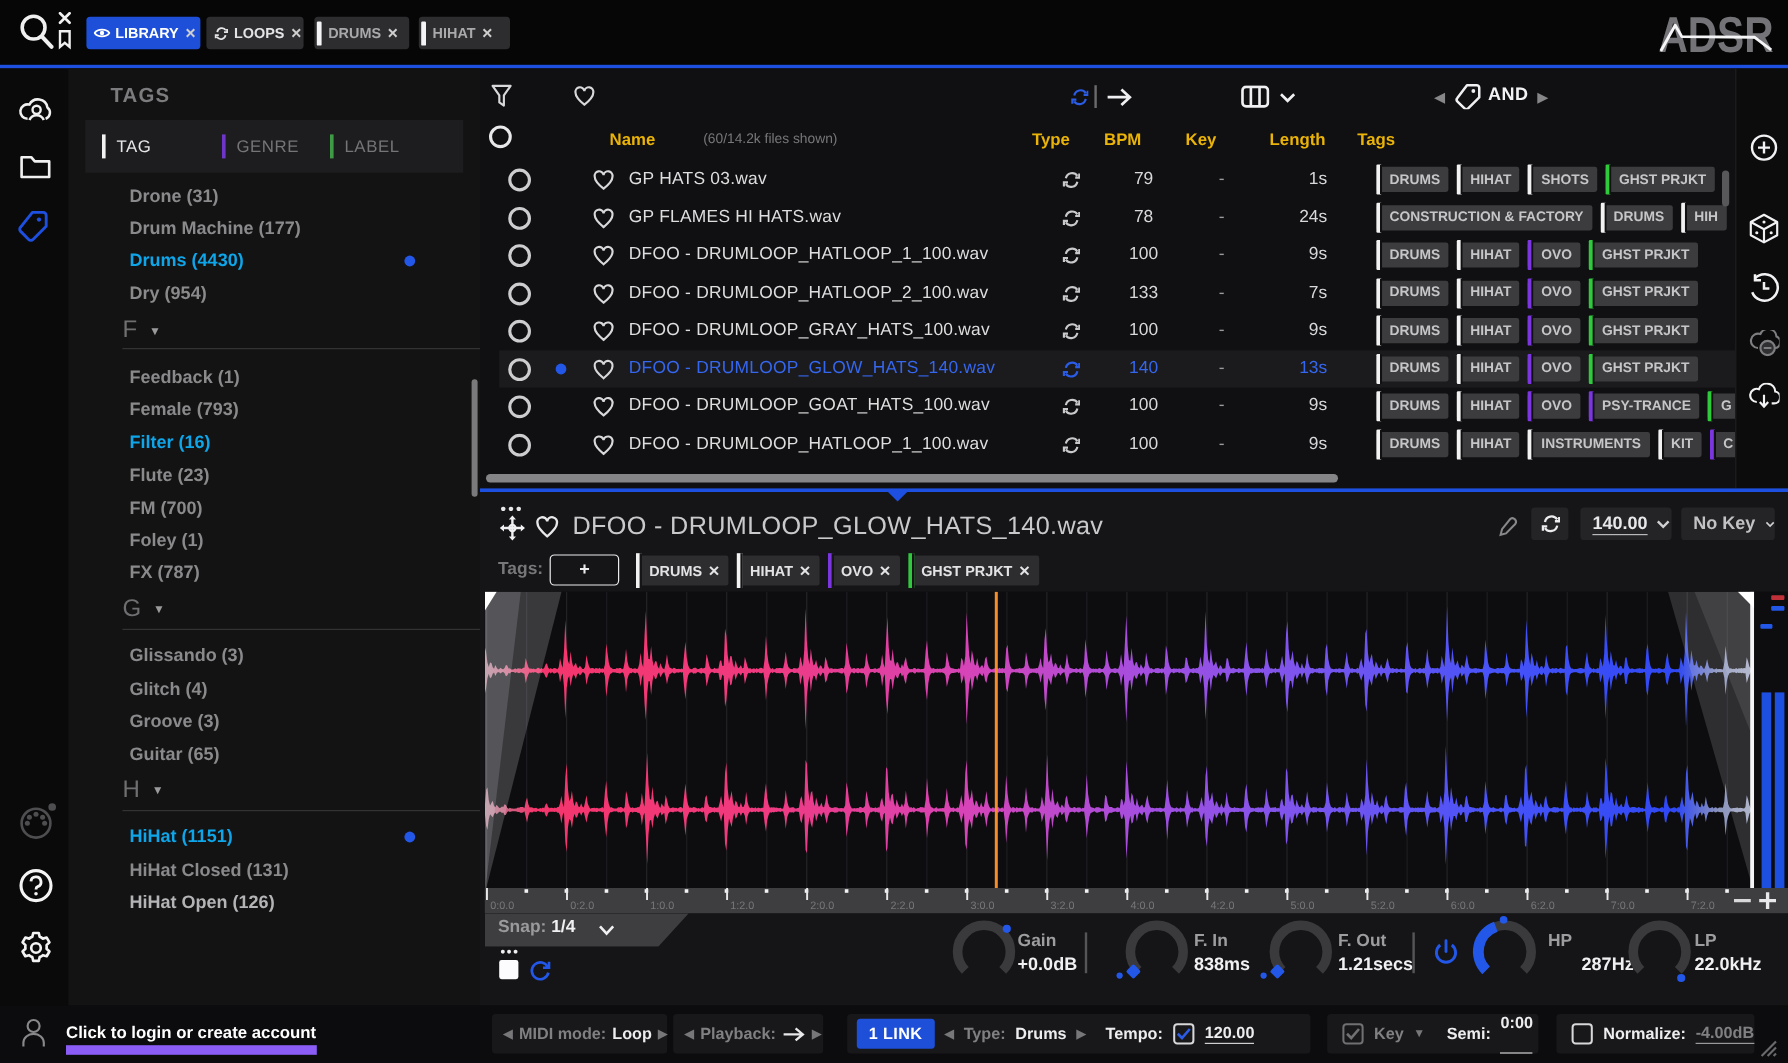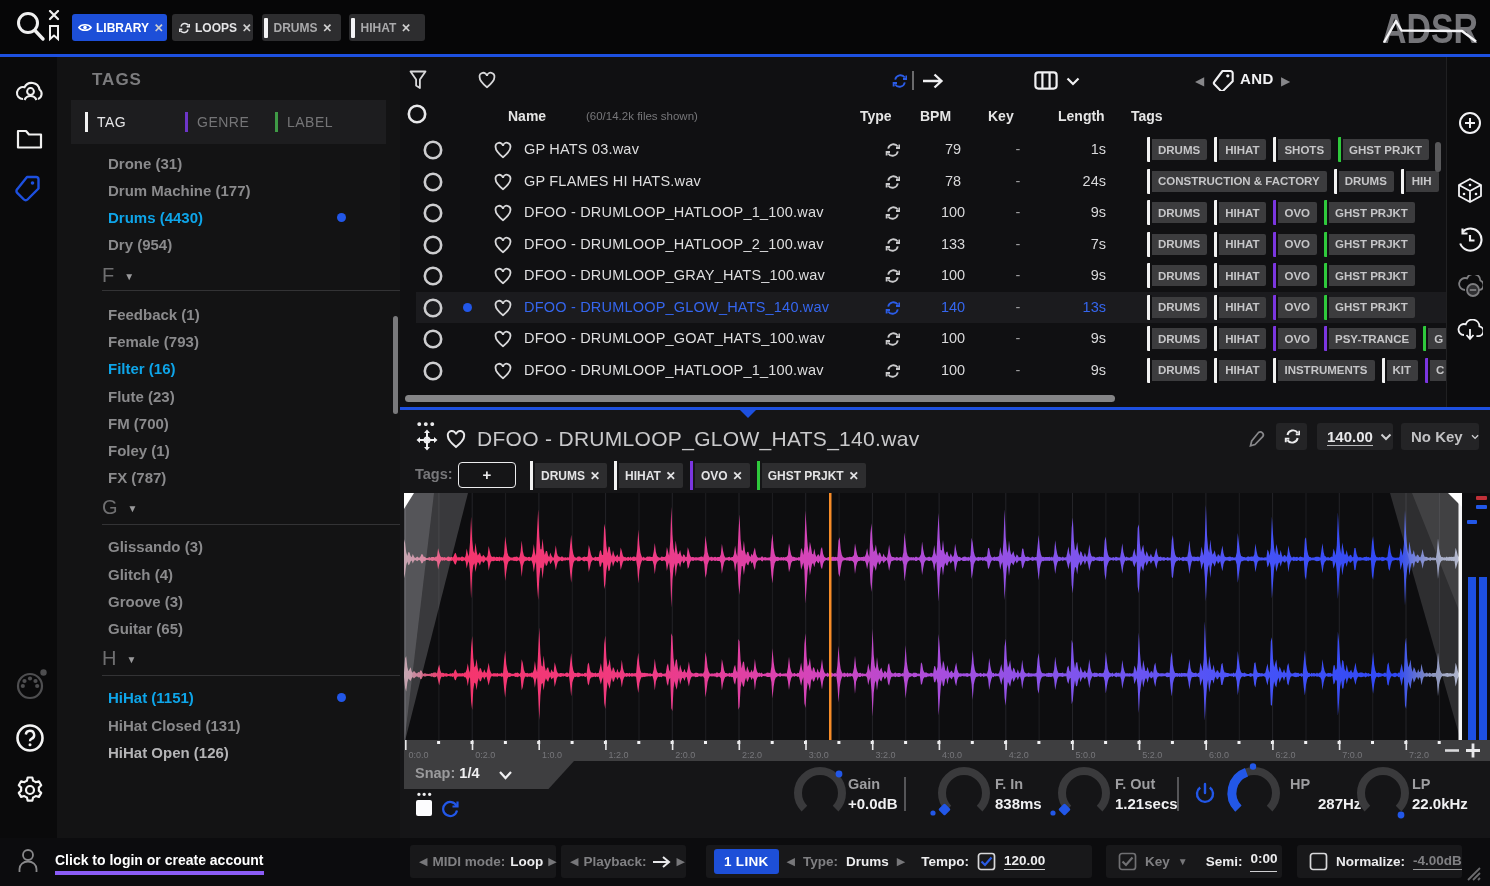--- a/index.html
+++ b/index.html
@@ -39,21 +39,21 @@
 .bluedot { position:absolute; width:9px; height:9px; border-radius:50%; background:#2257e8; }
 #addtagwrap { position:absolute; left:0; top:726px; width:343px; height:55px; background:#161617; }
 #addtag { position:absolute; left:13px; top:15px; width:91px; height:27px; border:1px solid #e8e8e8; border-radius:3px;
   color:#e8e8e8; font-size:13px; font-weight:bold; text-align:center; line-height:25px; letter-spacing:.5px; }
 #tagscroll { position:absolute; left:336px; top:259px; width:5px; height:98px; background:#7a7a7c; border-radius:3px; }
 
 
 #files { left:400px; top:57px; width:1046px; height:350px; background:#101012; }
 #ftoolbar { position:absolute; left:0; top:0; width:1046px; height:46px; }
 #fhead { position:absolute; left:0; top:46px; width:1046px; height:30px; }
-.hcell { position:absolute; top:5px; font-size:14px; font-weight:bold; color:#e5e5e5; }
+.hcell { position:absolute; top:5px; font-size:14px; font-weight:bold; color:#eab308; }
 .hsub { position:absolute; top:7px; font-size:11.5px; color:#77777a; }
 .row { position:absolute; left:16px; width:1034px; height:31.5px; overflow:hidden; }
 .row.sel { background:#1b1b1e; }
 .rname { position:absolute; left:108px; top:7px; font-size:14.5px; color:#dededf; letter-spacing:.2px; }
 .rbpm { position:absolute; left:515px; width:44px; top:7px; font-size:14.5px; color:#d8d8da; text-align:center; }
 .rkey { position:absolute; left:582px; width:40px; top:7px; font-size:14.5px; color:#9b9b9d; text-align:center; }
 .rlen { position:absolute; left:640px; width:50px; top:7px; font-size:14.5px; color:#d8d8da; text-align:right; }
 .blue2 { color:#3566ee !important; }
 .tagchips { position:absolute; left:731px; top:5px; height:21px; display:flex; gap:7px; }
 .tc { height:21px; background:#3c3c3e; border-radius:2px; display:flex; align-items:center;
@@ -85,21 +85,21 @@
 .bbox { white-space:nowrap; }
 .bbox svg { flex-shrink:0; }
 
 
 #botbar { left:0; top:838px; width:1490px; height:48px; background:#0c0c0e; }
 .bbox { position:absolute; top:7px; height:33px; background:#18181a; border-radius:3px; display:flex; align-items:center; }
 .bgray { color:#808083; font-size:13.5px; font-weight:bold; }
 .bwhite { color:#ededef; font-size:13.5px; font-weight:bold; }
 .barrow { color:#77777a; font-size:11px; }
 #login { position:absolute; left:55px; top:14px; font-size:14px; font-weight:bold; color:#fff;
-  border-bottom:4px solid #8b5cf6; padding-bottom:3px; }
+  border-bottom:8px solid #8b5cf6; padding-bottom:3px; }
 </style>
 </head>
 <body>
 <div id="app">
   <div id="topbar" class="abs">
     <svg class="abs" style="left:14px;top:10px" width="34" height="34" viewBox="0 0 34 34">
       <circle cx="14" cy="13" r="9.5" fill="none" stroke="#f0f0f0" stroke-width="3"></circle>
       <line x1="21" y1="20.5" x2="29" y2="29" stroke="#f0f0f0" stroke-width="3.4" stroke-linecap="round"></line>
     </svg>
     <svg class="abs" style="left:47px;top:10px" width="14" height="12" viewBox="0 0 14 12">
@@ -731,21 +731,21 @@
       <span class="bwhite" style="border-bottom:1.5px solid #cfcfd1;padding-bottom:1px">120.00</span>
     </div>
     <div class="bbox" style="left:1106px;width:176px;padding:0 12px;gap:8px">
       <svg width="19" height="19" viewBox="0 0 19 19">
           <rect x="1.5" y="1.5" width="16" height="16" rx="2.5" fill="none" stroke="#707073" stroke-width="1.7"></rect>
           <path d="M4.5 9.5 L8 13 L14.5 5.5" fill="none" stroke="#707073" stroke-width="2.2"></path>
         </svg>
       <span class="bgray">Key</span>
         <span class="barrow" style="font-size:10px">▼</span>
       <span class="bwhite" style="margin-left:10px">Semi:</span>
-      <span class="bwhite" style="border-bottom:1.5px solid #cfcfd1;padding-bottom:5px">0:00</span>
+      <span class="bwhite" style="border-bottom:1.5px solid #cfcfd1;padding-bottom:17px">0:00</span>
     </div>
     <div class="bbox" style="left:1297px;width:165px;padding:0 12px;gap:8px">
       <svg width="19" height="19" viewBox="0 0 19 19">
           <rect x="1.5" y="1.5" width="16" height="16" rx="2.5" fill="none" stroke="#d8d8da" stroke-width="1.7"></rect>
         </svg>
       <span class="bwhite">Normalize:</span>
       <span class="bgray" style="border-bottom:1.5px solid #9a9a9c;padding-bottom:1px">-4.00dB</span>
     </div>
     <svg class="abs" style="left:1458px;top:24px" width="24" height="20" viewBox="0 0 24 20">
       <path d="M10 18 L22 6 M15 18 L22 11 M20 18 L22 16" stroke="#6a6a6d" stroke-width="1.8"></path>

